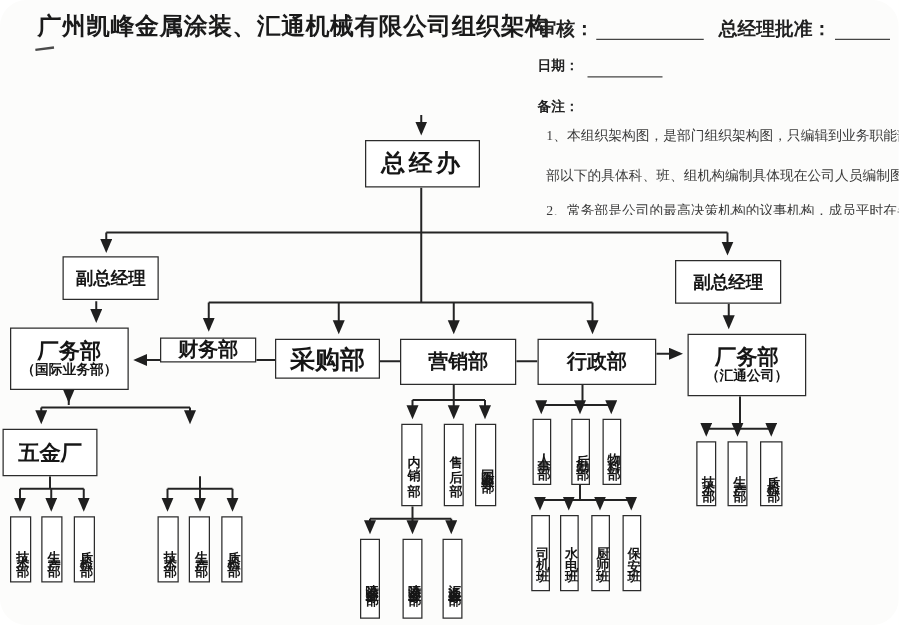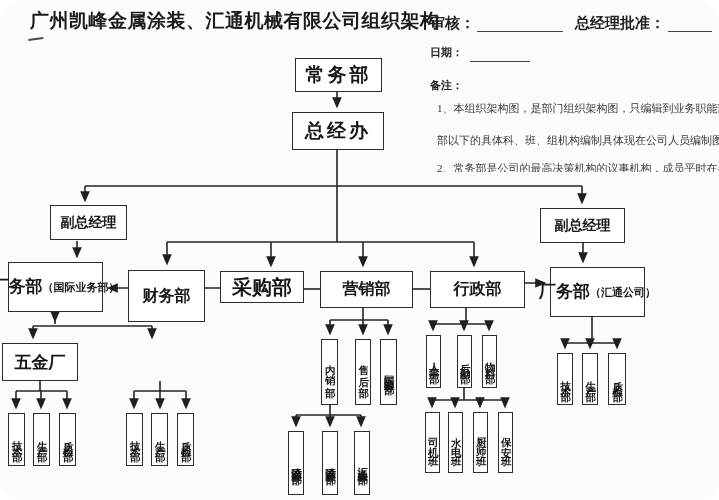--- a/index.html
+++ b/index.html
@@ -16,21 +16,21 @@
     border-bottom:2px solid #4a4a4a; transform:rotate(-7deg);
   }
   .hlabel{position:absolute; font-weight:bold; white-space:nowrap; color:#222;}
   .blank{position:absolute; border-bottom:1.5px solid #444; height:1px;}
   .note{position:absolute; font-size:11px; color:#3a3a3a; white-space:nowrap;}
   .node{
     position:absolute; box-sizing:border-box; background:#ffffff;
     border:1.5px solid #2c2c2c; display:flex; align-items:center; justify-content:center;
     font-weight:bold; color:#161616; text-align:center; white-space:nowrap;
   }
-  .two{flex-direction:row; line-height:1.15;}
+  .two{flex-direction:column; line-height:1.15;}
   .sub{font-size:11px; font-weight:bold;}
   .vbox{border-width:1px; background:#fff;}
   .vbox span{
     writing-mode:vertical-rl; text-orientation:upright; display:block;
     font-size:10.5px; font-weight:bold; line-height:1;
   }
   svg.wires{position:absolute; left:0; top:0; pointer-events:none;}
 </style>
 </head>
 <body>
@@ -107,39 +107,36 @@
       <path d="M432,400 V406" marker-end="url(#ah)"></path>
       <path d="M455,400 V406" marker-end="url(#ah)"></path>
       <path d="M480,400 V406" marker-end="url(#ah)"></path>
       <path d="M505,400 V406" marker-end="url(#ah)"></path>
       <path d="M565,343 V347" marker-end="url(#ah)"></path>
       <path d="M590,343 V347" marker-end="url(#ah)"></path>
       <path d="M617,343 V347" marker-end="url(#ah)"></path>
     </g>
   </svg>
 
-  <div class="node" style="left:295px; top:58px; width:87px; height:34px; font-size:19px; letter-spacing:3px;">
-    <span>常务部</span>
-    </div>
   <div class="node" style="left:292px; top:112px; width:92px; height:38px; font-size:19px; letter-spacing:3px;">
     <span>总经办</span>
     </div>
 
   <div class="node" style="left:50px; top:205px; width:77px; height:35px; font-size:14px;">
     <span>副总经理</span>
     </div>
   <div class="node" style="left:540px; top:208px; width:85px; height:35px; font-size:14px;">
     <span>副总经理</span>
     </div>
 
   <div class="node two" style="left:8px; top:262px; width:95px; height:50px; font-size:17px;">
     <span>厂务部</span>
     <span class="sub">（国际业务部）</span>
     </div>
-  <div class="node" style="left:128px; top:270px; width:77px; height:52px; font-size:16px;">
+  <div class="node" style="left:128px; top:270px; width:77px; height:20px; font-size:16px;">
     <span>财务部</span>
     </div>
   <div class="node" style="left:220px; top:271px; width:84px; height:32px; font-size:20px;">
     <span>采购部</span>
     </div>
   <div class="node" style="left:320px; top:271px; width:93px; height:37px; font-size:16px;">
     <span>营销部</span>
     </div>
   <div class="node" style="left:430px; top:271px; width:95px; height:37px; font-size:16px;">
     <span>行政部</span>

